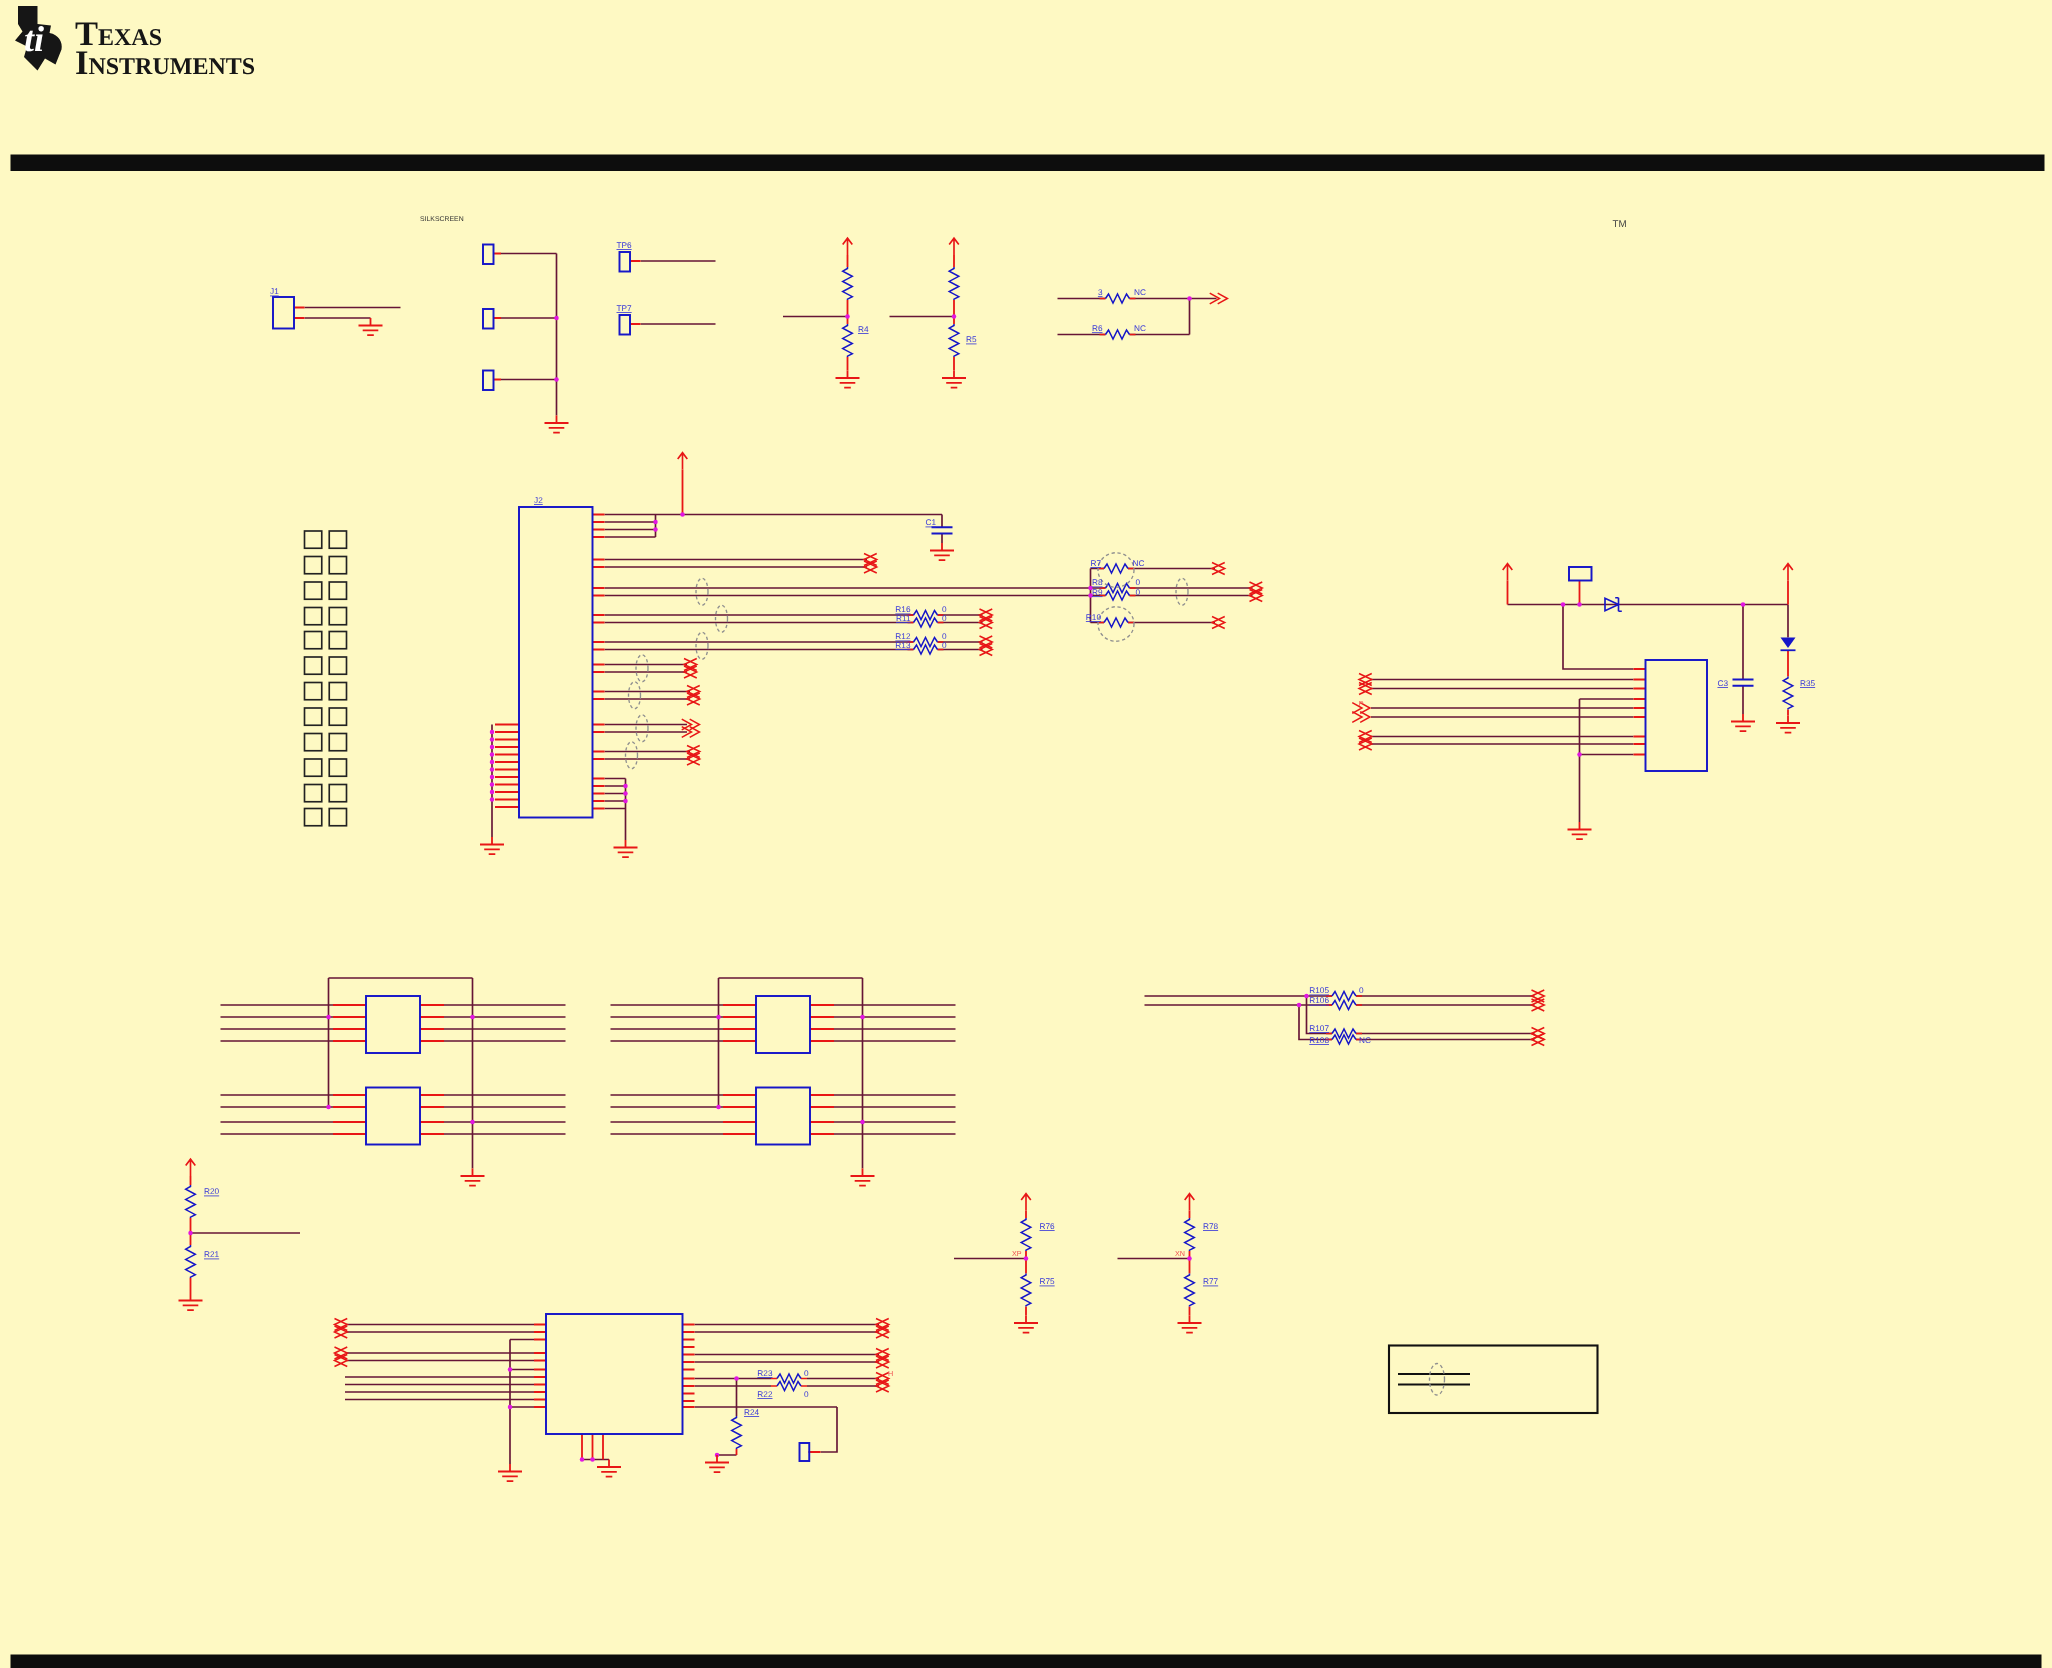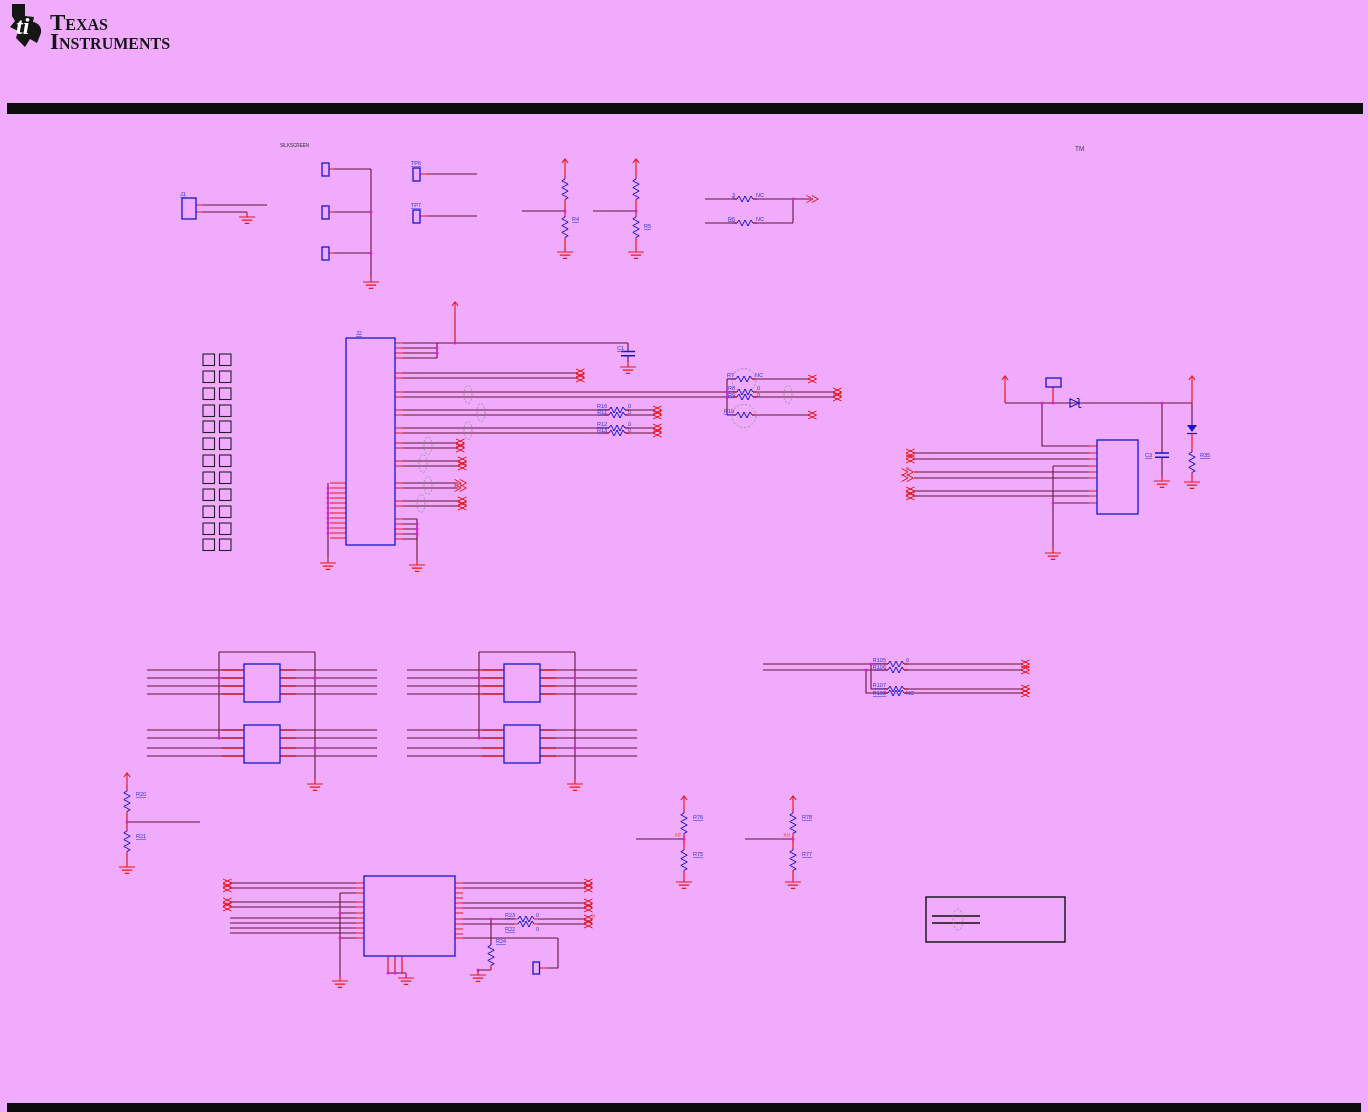--- a/index.html
+++ b/index.html
@@ -1,16 +1,16 @@
 <!DOCTYPE html>
 <html><head>
 <meta charset="utf-8">
 <style>
   html,body{margin:0;padding:0;background:#ffffff;}
-  #page{position:relative;width:1368px;height:1112px;background:#f0abfc;overflow:hidden;}
+  #page{position:relative;width:1368px;height:1112px;background:#fef9c3;overflow:hidden;}
   svg{display:block;}
   .w{stroke:#661536;stroke-width:1.1;fill:none;}
   .p{stroke:#e81616;stroke-width:1.2;fill:none;}
   .part{stroke:#1616c8;stroke-width:1.3;fill:none;}
   .blkbox{stroke:#111;stroke-width:1.4;fill:none;}
   .sq{stroke:#222;stroke-width:1.1;fill:none;}
   .dot{fill:#e316e3;stroke:none;}
   .dnp{stroke:#909090;stroke-width:0.9;fill:none;stroke-dasharray:2.2,1.8;}
   .lbl{font:5.5px "Liberation Sans",sans-serif;fill:#3838d8;text-decoration:underline;}
   .val{font:5.5px "Liberation Sans",sans-serif;fill:#3838d8;}

